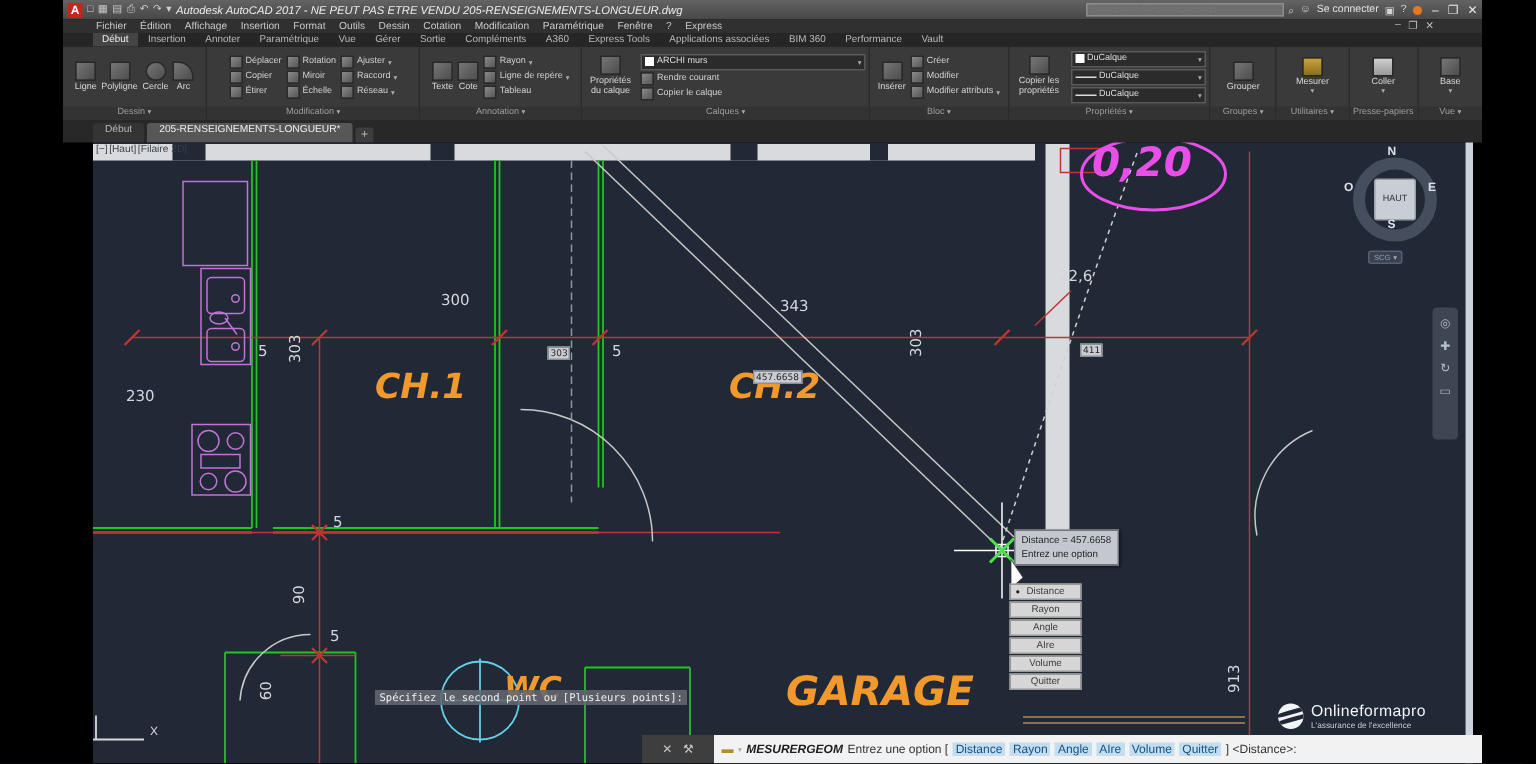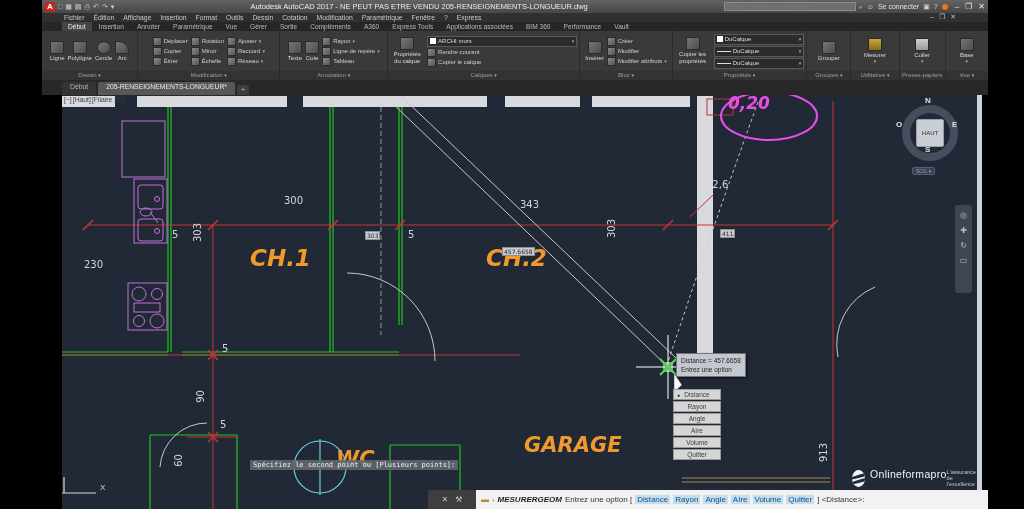--- a/index.html
+++ b/index.html
@@ -6,21 +6,21 @@
   .stage{position:relative;width:1024px;height:509px;background:#000;overflow:hidden;
          font-family:"Liberation Sans",sans-serif;}
   .abs{position:absolute;}
   
   .titlebar{left:42px;top:0;width:946px;height:13px;background:linear-gradient(#636363,#474747);
             display:flex;align-items:center;gap:3px;padding:0 3px;box-sizing:border-box;}
   .alogo{width:10px;height:10px;background:#c2261d;color:#fff;font-size:8px;font-weight:bold;
          text-align:center;line-height:10px;border-radius:1px;flex:0 0 auto;}
   .qat{display:flex;gap:3px;color:#cfcfcf;font-size:7px;line-height:11px;}
   .qat span{cursor:default;}
-  .wtitle{flex:1;text-align:center;font-size:7.5px;color:#ececec;white-space:nowrap;overflow:hidden;}
+  .wtitle{flex:1;font-size:7.5px;color:#ececec;white-space:nowrap;overflow:hidden;font-style:italic;}
   .searchbox{width:132px;height:9px;background:#6e6e6e;border:1px solid #8d8d8d;color:#d6d6d6;
              font-size:6.5px;font-style:italic;padding:0 2px;box-sizing:border-box;font-family:inherit;}
   .tbicons{display:flex;gap:4px;align-items:center;color:#d4d4d4;font-size:7px;}
   .signin{font-size:7px;color:#e2e2e2;}
   .windot{width:6px;height:6px;border-radius:50%;background:#e87722;}
   .winbtns{display:flex;gap:6px;color:#e8e8e8;font-size:8px;margin-left:4px;}
   .menubar{left:42px;top:13px;width:946px;height:9px;background:#303030;display:flex;
            align-items:center;gap:9px;padding-left:22px;box-sizing:border-box;}
   .menu-item{font-size:6.8px;color:#c9c9c9;white-space:nowrap;}
   .mwin{margin-left:auto;margin-right:4px;display:flex;gap:5px;color:#bbb;font-size:7px;}
@@ -57,21 +57,21 @@
   
   .draw{left:62px;top:95px;width:915px;height:414px;background:#212836;overflow:hidden;}
   .vscroll{left:977px;top:95px;width:5px;height:414px;background:#cdd3dc;}
   .vpctl{left:2px;top:1px;font-size:6.8px;color:#3a3f49;display:flex;gap:1px;z-index:5;}
   .dim{font-size:10px;color:#d3d6da;font-family:"DejaVu Sans",sans-serif;white-space:nowrap;}
   .dimv{transform:rotate(-90deg);transform-origin:center;}
   .badge{font-size:6px;background:#caccd1;color:#1f2126;padding:0 1px;border:1px solid #8b8f96;
          font-family:"DejaVu Sans",sans-serif;white-space:nowrap;}
   .room{font-size:23px;font-weight:bold;font-style:italic;color:#f2992e;
         font-family:"DejaVu Sans",sans-serif;white-space:nowrap;}
-  .hl020{font-size:17px;font-weight:bold;font-style:italic;color:#e84fe8;
+  .hl020{font-size:27px;font-weight:bold;font-style:italic;color:#e84fe8;
          font-family:"DejaVu Sans",sans-serif;}
   
   .vcube{left:838px;top:8px;width:64px;height:92px;}
   .ring{position:absolute;left:2px;top:2px;width:40px;height:40px;border-radius:50%;
         border:8px solid rgba(100,110,126,.55);}
   .face{position:absolute;left:16px;top:16px;width:26px;height:26px;background:#c9cdd4;
         border:1px solid #9aa0aa;color:#333;font-size:6px;display:flex;align-items:center;
         justify-content:center;border-radius:2px;}
   .cdir{position:absolute;color:#dfe3e8;font-weight:bold;font-size:8px;}
   .scg{position:absolute;left:12px;top:64px;background:#394150;border:1px solid #566074;
@@ -98,21 +98,21 @@
   .dockr{flex:1;background:#f2f2f2;display:flex;align-items:center;font-size:8px;color:#333;
          gap:3px;padding:0 5px;white-space:nowrap;overflow:hidden;}
   .cmdicon{color:#b08d28;font-size:8px;font-weight:bold;}
   .cmdname{font-weight:bold;color:#1c1c1c;font-style:italic;}
   .chip{background:#c3ddf1;color:#17527f;padding:0 2px;}
   
   .brand{left:790px;top:374px;display:flex;align-items:center;gap:5px;z-index:6;}
   .globe{width:17px;height:17px;border-radius:50%;background:#f2f5f8;position:relative;overflow:hidden;}
   .globe i{position:absolute;left:-4px;width:28px;height:3px;background:#212836;
            transform:rotate(-16deg);border-radius:40%;}
-  .bcol{display:flex;flex-direction:row;line-height:1.1;}
+  .bcol{display:flex;flex-direction:column;line-height:1.1;}
   .bname{font-size:10.5px;color:#f2f4f6;letter-spacing:.3px;}
   .btag{font-size:5.5px;color:#c3ccd6;}
   .ucsx{left:38px;top:388px;font-size:8px;color:#d8d8d8;z-index:4;}
 </style>
 </head>
 <body>
 
 <div class="stage">
 
   <div class="abs titlebar">
@@ -503,28 +503,28 @@
     </svg>
 
     <div class="abs vpctl">
       <span>[−]</span>
       <span>[Haut]</span>
       <span>[Filaire 2D]</span>
     </div>
 
     <div class="abs room" style="left:188px;top:150px">CH.1</div>
     <div class="abs room" style="left:424px;top:150px">CH.2</div>
-    <div class="abs room" style="left:462px;top:338px;font-size:21px">GARAGE</div>
+    <div class="abs room" style="left:462px;top:351px;font-size:27px">GARAGE</div>
     <div class="abs room" style="left:274px;top:352px;font-size:21px">WC</div>
     <div class="abs hl020" style="left:666px;top:-2px">0,20</div>
     <svg class="abs" style="left:655px;top:-4px" width="105" height="58">
         <ellipse cx="52" cy="25" rx="48" ry="24" fill="none" stroke="#e84fe8" stroke-width="2"></ellipse>
       </svg>
 
-    <div class="abs dim" style="left:222px;top:100px">300</div>
+    <div class="abs dim" style="left:232px;top:100px">300</div>
     <div class="abs dim" style="left:458px;top:104px">343</div>
     <div class="abs dim dimv" style="left:126px;top:132px">303</div>
     <div class="abs dim dimv" style="left:540px;top:128px">303</div>
     <div class="abs dim" style="left:644px;top:84px">22,6</div>
     <div class="abs dim" style="left:110px;top:134px">5</div>
     <div class="abs dim" style="left:346px;top:134px">5</div>
     <div class="abs dim" style="left:160px;top:248px">5</div>
     <div class="abs dim" style="left:158px;top:324px">5</div>
     <div class="abs dim" style="left:22px;top:164px">230</div>
     <div class="abs dim dimv" style="left:132px;top:296px">90</div>

